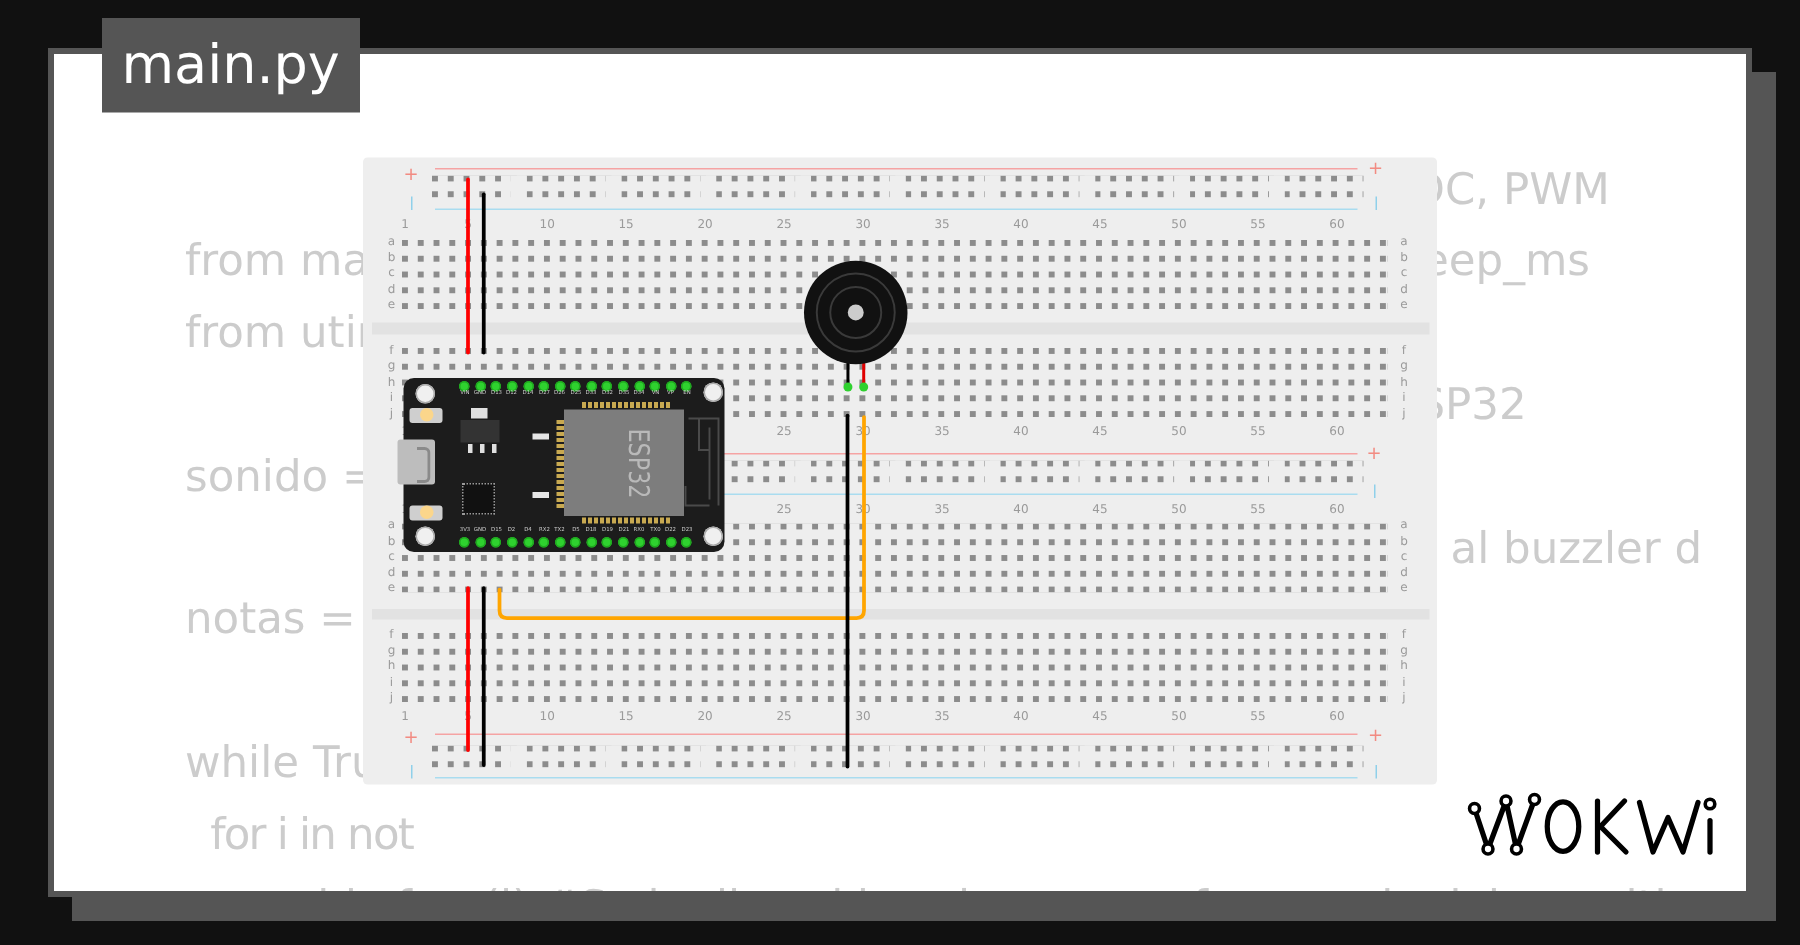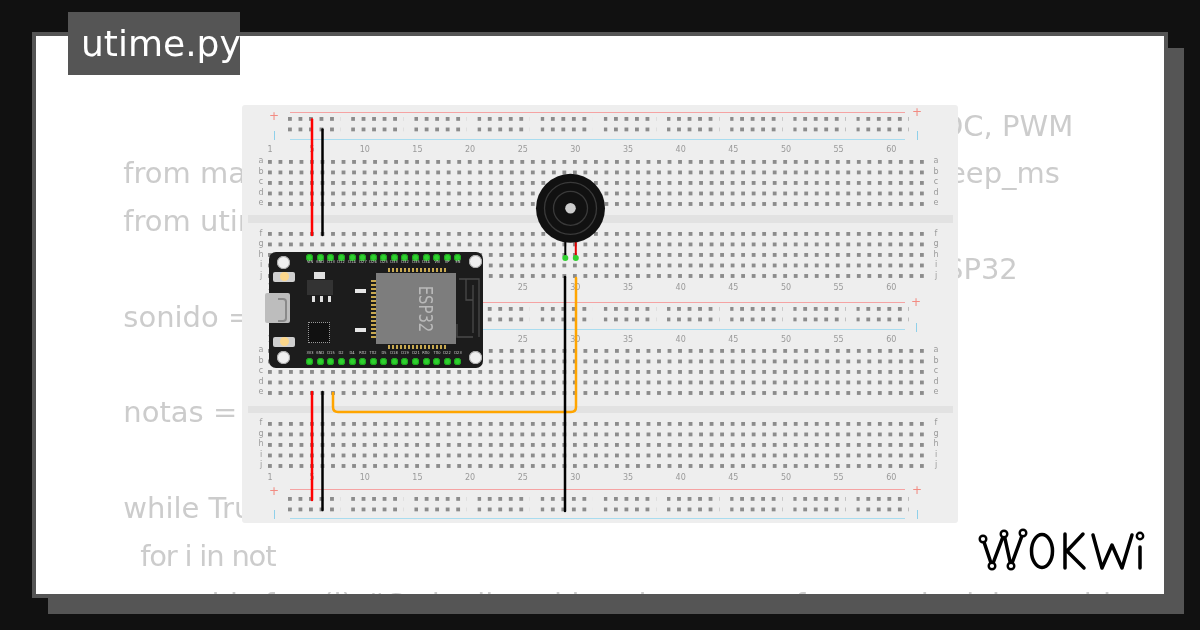--- a/index.html
+++ b/index.html
@@ -67,21 +67,21 @@
   .pins-bottom .pin-label{top:-0.7px;}
 
   .logo{position:absolute;left:975px;top:525px;width:175px;height:50px;z-index:6;}
 </style>
 </head>
 <body>
 
 <div class="shadow"></div>
 <div class="panel"></div>
 
-<div class="tab">utime.py</div>
+<div class="tab">main.py</div>
 
 <div class="code-clip">
   <div class="code-lines">
     <div class="code-line">
       <span>from machi</span>
       <span class="code-right r0">DC, PWM</span>
     </div>
     <div class="code-line">
       <span>from utime</span>
       <span class="code-right r1">eep_ms</span>
@@ -91,20 +91,21 @@
     </div>
     <div class="code-line">
       <span>sonido = PW</span>
       <span class="code-right r3">SP32</span>
     </div>
     <div class="code-line">
       <span></span>
     </div>
     <div class="code-line">
       <span>notas = [261</span>
+      <span class="code-right r5">al buzzler d</span>
     </div>
     <div class="code-line">
       <span></span>
     </div>
     <div class="code-line">
       <span>while True:</span>
     </div>
     <div class="code-line tight">
       <span>   for i in not</span>
     </div>

